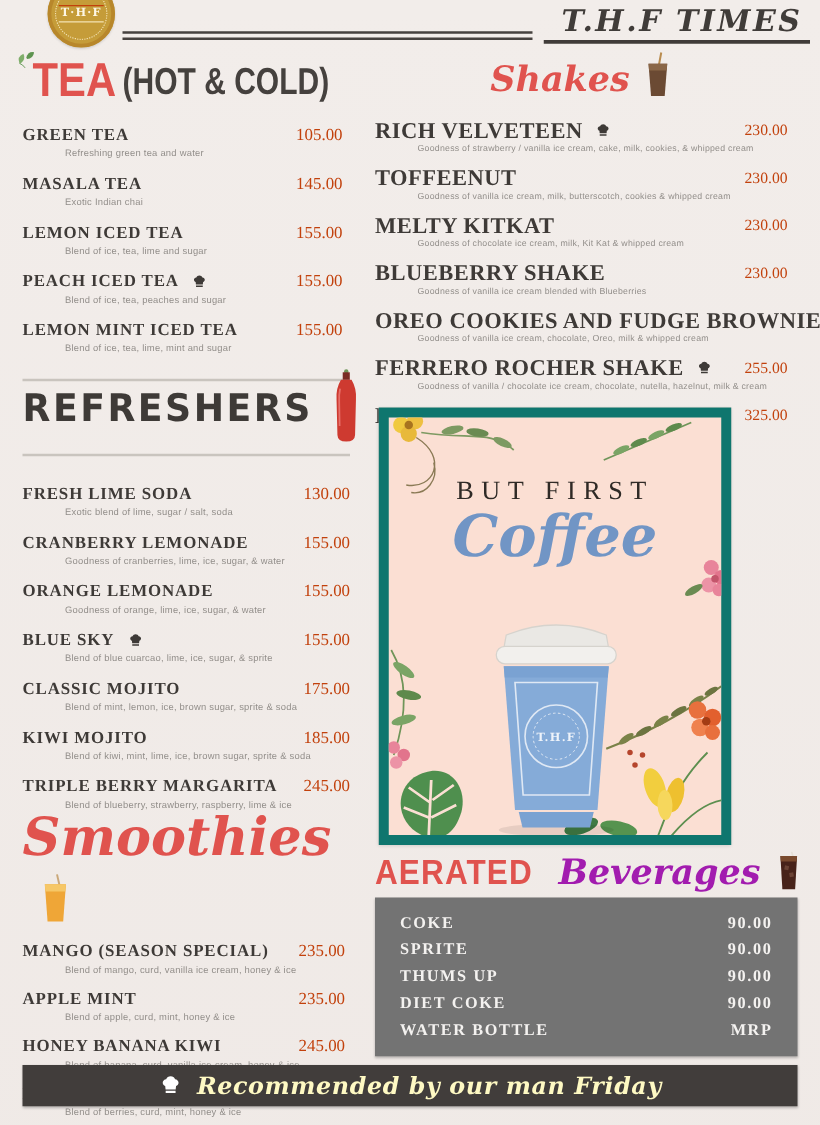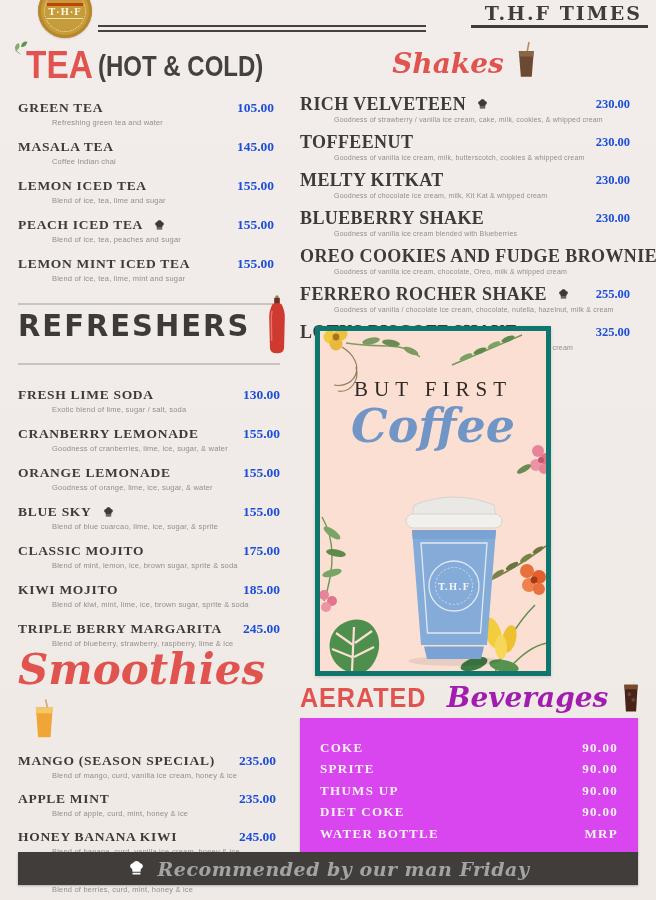--- a/index.html
+++ b/index.html
@@ -22,43 +22,43 @@
     box-shadow: inset 0 0 0 3px #b8872b, 0 1px 2px rgba(0,0,0,0.15);
   }
   .logo-inner {
     position:absolute; inset:6px; border-radius:50%;
     border:1px dotted #f3e2b3;
     display:flex; align-items:center; justify-content:center;
   }
   .logo-inner span {
     color:#fdf6e4; font-family:"DejaVu Serif", serif; font-weight:bold;
     font-size:9px; letter-spacing:1px;
-    border-top:3px solid #c2410c; border-bottom:1px solid #f3e2b3; padding:1px 2px;
+    border-top:1px solid #c2410c; border-bottom:1px solid #f3e2b3; padding:1px 2px;
   }
   .header-line {
     position:absolute; left:98px; right:230px; top:25px; height:7px;
     border-top:2px solid #46423f; border-bottom:2px solid #46423f;
   }
   .header-title {
     position:absolute; right:8px; top:2px;
     font-family:"DejaVu Serif", serif; font-weight:bold;
-    font-size:19px; letter-spacing:2px; color:#403c39;
-    border-bottom:3px solid #403c39; padding:0 6px 1px 14px;
+    font-size:24px; letter-spacing:2px; color:#403c39;
+    border-bottom:3px solid #403c39; padding:0 6px 1px 14px;font-style:italic;
   }
 
   
   .mi { margin-bottom:12px; }
   .mi-row { display:flex; align-items:center; }
   .mi-name {
     font-family:"Liberation Serif", serif; font-weight:bold;
     font-size:13.5px; letter-spacing:0.7px; color:#3e3a37; white-space:nowrap;
   }
   .mi-price {
-    margin-left:auto; font-family:"Liberation Serif", serif; font-weight:bold;
-    font-size:13.5px; color:#1d4ed8;
+    margin-left:auto; font-family:"Liberation Serif", serif; font-weight:normal;
+    font-size:13.5px; color:#c2410c;
   }
   .mi-desc { font-size:7.5px; color:#928e8a; margin-top:2px; letter-spacing:0.2px;padding-left:34px; }
   .hat { width:13px; height:13px; margin-left:10px; fill:#3e3a37; flex:none; }
 
   .col-right .mi { margin-bottom:9px; }
   .col-right .mi-name { font-size:18px; letter-spacing:0.4px; }
   .col-right .mi-price { font-size:12.5px; }
   .col-right .mi-desc { font-size:7px; margin-top:1px; }
 
   
@@ -95,22 +95,22 @@
   .sec-smoothies .script-head { font-size:42px; line-height:50px; margin-bottom:8px; }
   .sec-smoothies .mi { margin-bottom:11px; }
   .juice-icon { width:26px; height:42px; vertical-align:-6px; margin-left:12px; }
 
   .sec-shakes { position:absolute; left:300px; top:40px; width:330px; }
   .sec-shakes .script-head { font-size:28px; line-height:48px; text-align:center; margin-bottom:6px; }
   .shake-icon { width:24px; height:38px; vertical-align:-6px; margin-left:10px; }
 
   
   .coffee-card {
-    position:absolute; left:315px; top:326px; width:236px; height:350px;
-    border:5px solid #0f766e; background:#fbdfd3; overflow:hidden;
+    position:absolute; left:303px; top:326px; width:282px; height:350px;
+    border:8px solid #0f766e; background:#fbdfd3; overflow:hidden;
     box-shadow:0 1px 3px rgba(0,0,0,0.15);
   }
   .cc-line1 {
     position:absolute; top:46px; left:0; width:100%; text-align:center;
     font-family:"Liberation Serif", serif; font-size:21px; letter-spacing:6px;
     color:#2f2a26;
   }
   .cc-line2 {
     position:absolute; top:68px; left:0; width:100%; text-align:center;
     font-family:"DejaVu Serif", serif; font-style:italic; font-weight:bold;
@@ -125,38 +125,38 @@
   .aer-red {
     display:inline-block; color:#e0534e; font-weight:bold; font-size:28px;
     transform:scaleX(0.9); transform-origin:left; letter-spacing:1px;
   }
   .aer-script {
     font-family:"DejaVu Serif", serif; font-style:italic; font-weight:bold;
     font-size:28px; color:#a21caf; margin-left:2px;
   }
   .cola-icon { width:20px; height:32px; vertical-align:-6px; margin-left:8px; }
   .dark-box {
-    margin-top:3px; background:#d946ef; padding:19px 20px 10px;
+    margin-top:3px; background:#737373; padding:9px 20px 10px;
     box-shadow:0 1px 2px rgba(0,0,0,0.25);
   }
   .dark-row {
     display:flex; justify-content:space-between; align-items:center;
     color:#f4f2f0; font-family:"Liberation Serif", serif; font-weight:bold;
     font-size:13px; letter-spacing:1.3px; height:21.5px;
   }
 
   
   .footer-banner {
     position:absolute; left:18px; top:852px; width:620px; height:33px;
     background:#413d3b; display:flex; align-items:center; justify-content:center;
     gap:12px; box-shadow:0 1px 2px rgba(0,0,0,0.25);
   }
   .footer-banner .hat { width:19px; height:19px; fill:#ffffff; margin:0; }
   .footer-text {
-    color:#a3a3a3; font-family:"DejaVu Serif", serif; font-style:italic;
+    color:#fef9c3; font-family:"DejaVu Serif", serif; font-style:italic;
     font-weight:bold; font-size:19px; letter-spacing:0.5px;
   }
 </style>
 </head>
 <body>
 
 <svg width="0" height="0" style="position:absolute" aria-hidden="true">
   <defs>
     <path id="hat-def" d="M12 2.5c-2.1 0-3.9 1.2-4.5 3C5.5 5.7 4 7.2 4 9c0 1.5 1 2.8 2.5 3.3L6.9 16h10.2l.4-3.7C19 11.8 20 10.5 20 9c0-1.8-1.5-3.3-3.5-3.5-.6-1.8-2.4-3-4.5-3zM7 17.3h10v2.2H7z"></path>
   </defs>
@@ -188,21 +188,21 @@
         <span class="mi-name">GREEN TEA</span>
         <span class="mi-price">105.00</span>
       </div>
     <div class="mi-desc">Refreshing green tea and water</div>
   </div>
   <div class="mi">
     <div class="mi-row">
         <span class="mi-name">MASALA TEA</span>
         <span class="mi-price">145.00</span>
       </div>
-    <div class="mi-desc">Coffee Indian chai</div>
+    <div class="mi-desc">Exotic Indian chai</div>
   </div>
   <div class="mi">
     <div class="mi-row">
         <span class="mi-name">LEMON ICED TEA</span>
         <span class="mi-price">155.00</span>
       </div>
     <div class="mi-desc">Blend of ice, tea, lime and sugar</div>
   </div>
   <div class="mi">
     <div class="mi-row">

